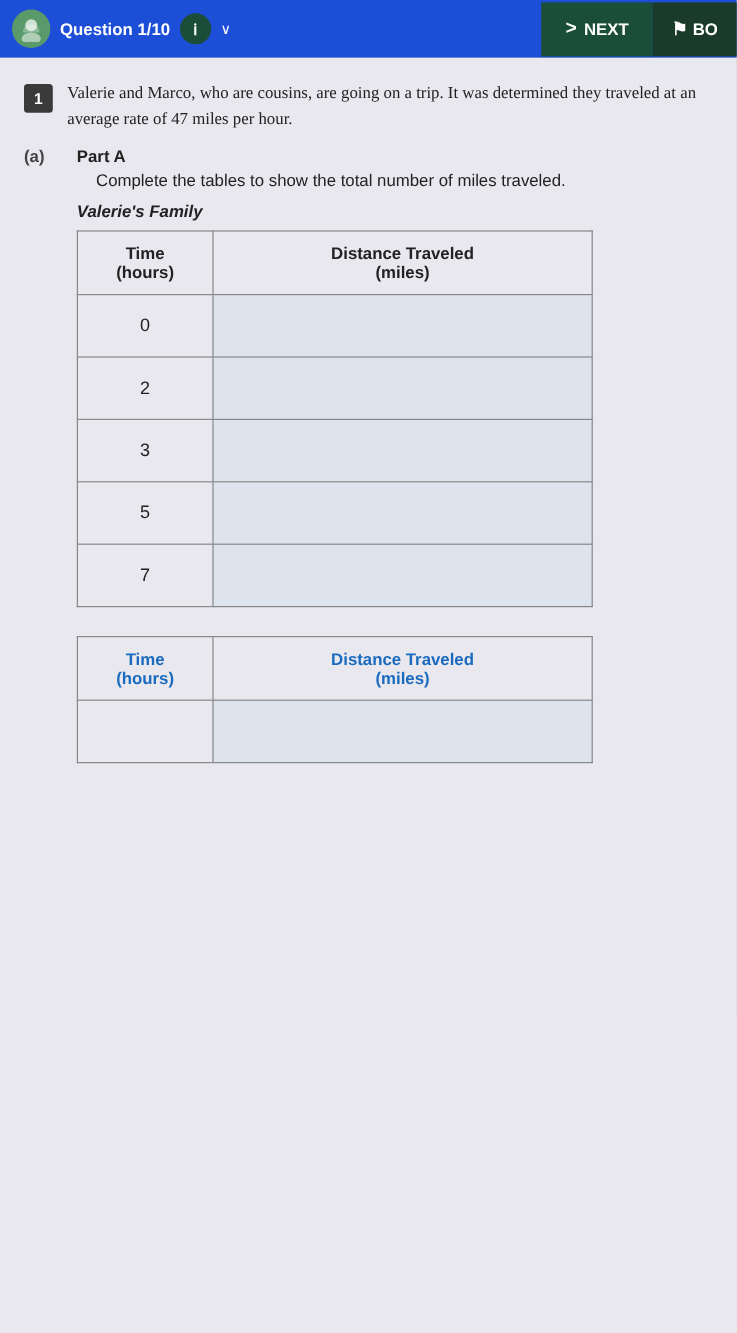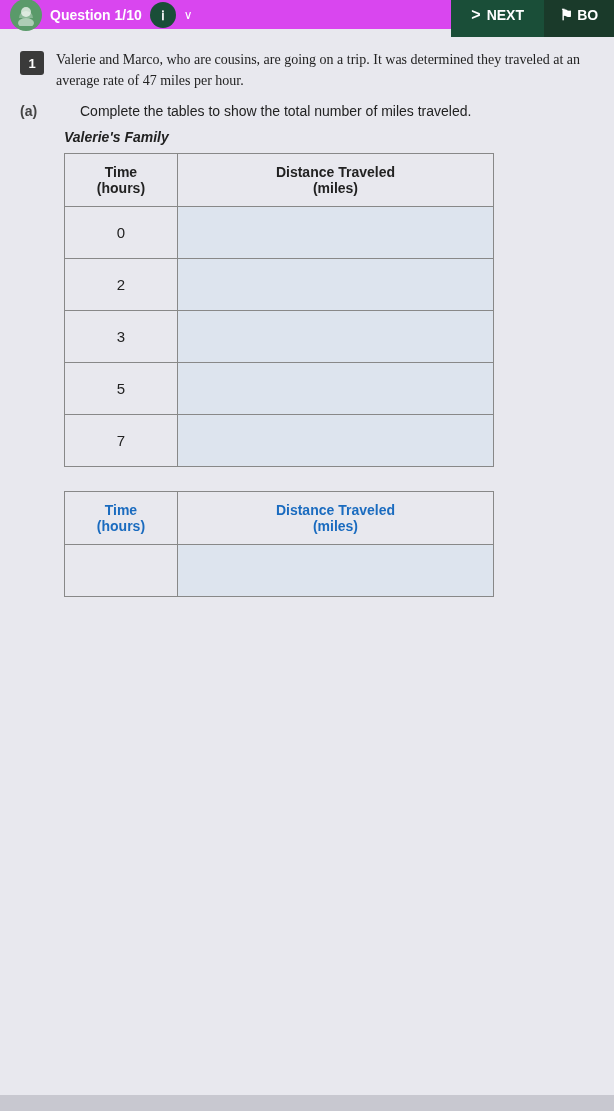--- a/index.html
+++ b/index.html
@@ -8,22 +8,22 @@
       min-height: 1111px;
       font-family: Arial, sans-serif;
       background: #c8c8d0;
       overflow-x: hidden;
     }
 
     
     .top-bar {
       display: flex;
       align-items: center;
-      background: #d946ef;
-      height: 29px;
+      background: #1d4ed8;
+      height: 48px;
       width: 100%;
       position: relative;
     }
     .top-bar-left {
       display: flex;
       align-items: center;
       gap: 8px;
       padding-left: 10px;
     }
     .avatar-icon {
@@ -282,20 +282,21 @@
   <div class="question-block">
 
     <div class="question-header">
       <div class="question-number-badge">1</div>
       <div class="question-text">Valerie and Marco, who are cousins, are going on a trip. It was determined they traveled at an average rate of 47 miles per hour.</div>
     </div>
 
     <div class="part-section">
       <div class="part-label">(a)</div>
       <div class="part-content">
+        <div class="part-title">Part A</div>
         <div class="part-instruction">Complete the tables to show the total number of miles traveled.</div>
 
         <div class="family-title">Valerie's Family</div>
         <table class="data-table">
           <thead>
             <tr>
               <th class="valerie-th">Time<br>(hours)</th>
               <th class="valerie-th">Distance Traveled<br>(miles)</th>
             </tr>
           </thead>

